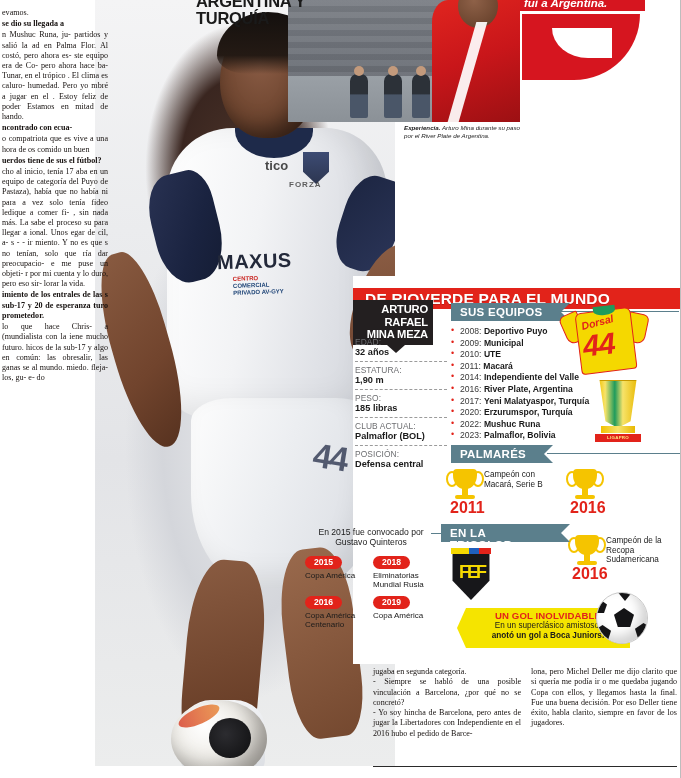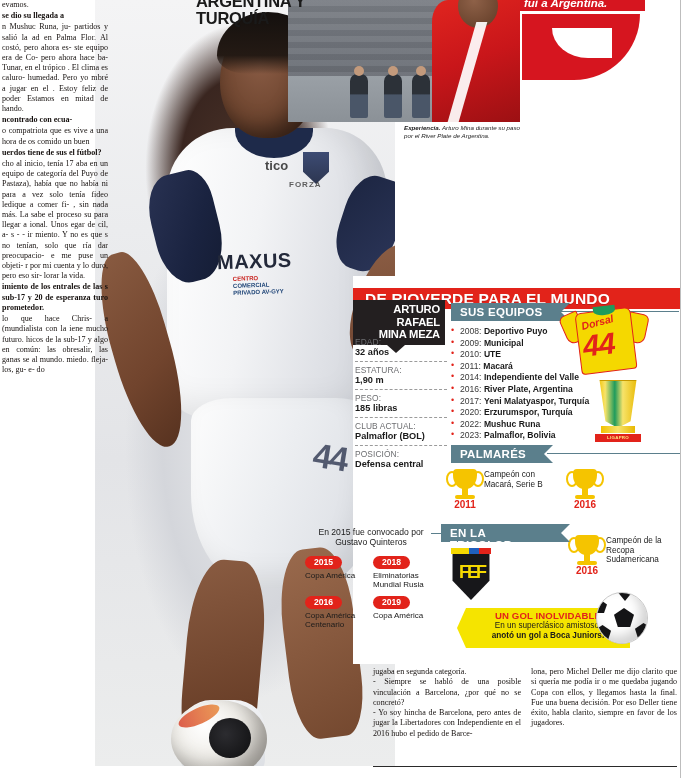--- a/index.html
+++ b/index.html
@@ -14,21 +14,21 @@
     width: 681px; height: 778px;
     background: #fff;
     overflow: hidden;
   }
 
   
   .news-col {
     position: absolute;
     left: 0; top: 0;
     width: 112px; height: 770px;
-    padding: 0 4px 0 2px;
+    padding: 8px 4px 0 2px;
     font-family: "Liberation Serif", serif;
     font-size: 8.1px;
     line-height: 10.2px;
     text-align: justify;
     color: #16110f;
     overflow: hidden;
     z-index: 6;
   }
   .news-col p { margin: 0 0 1px 0; text-indent: 0; }
   .news-col .q { font-weight: bold; }
@@ -311,21 +311,21 @@
     font-weight: bold; font-size: 15.5px;
     letter-spacing: .2px;
     display:flex; align-items:center;
     padding-left: 12px;
     text-shadow: 0 1px 0 rgba(0,0,0,.18);
   }
 
   
   .nameplate {
     position:absolute; left: 0; top: 24px;
-    width: 92px; min-height: 30px;
+    width: 80px; min-height: 30px;
     background: #231f20;
     color: #ffffff;
     font-family:"Liberation Sans", sans-serif;
     font-weight: bold; font-size: 11.2px;
     line-height: 12.6px;
     text-align: right;
     padding: 3px 5px 4px 4px;
     letter-spacing: -0.2px;
   }
   .nameplate::after {
@@ -471,21 +471,21 @@
     width: 8px; height: 12px;
     border: 2.6px solid #f5c400; border-radius: 50%;
   }
   .tr-cup::before { left: -7px; }
   .tr-cup::after  { right: -7px; }
   .tr-stem { position:absolute; left: 11px; top: 19px; width: 6px; height: 8px; background:#f5c400; }
   .tr-foot { position:absolute; left: 4px; top: 26px; width: 20px; height: 4px; background:#f5c400; border-radius: 2px; }
   .tr-year {
     position:absolute; left: -1px; top: 30px; width: 30px;
     font-family:"Liberation Sans", sans-serif;
-    font-weight: bold; font-size: 10px; color:#e2231a; text-align:center;
+    font-weight: bold; font-size: 16px; color:#e2231a; text-align:center;
   }
   .tr-txt {
     font-family:"Liberation Sans", sans-serif;
     font-size: 8.2px; line-height: 9.6px; color:#1a1a1a;
     padding-top: 1px;
   }
 
   
   .tri-wrap { position:absolute; left: 88px; top: 248px; width: 120px; }
   .fef {

